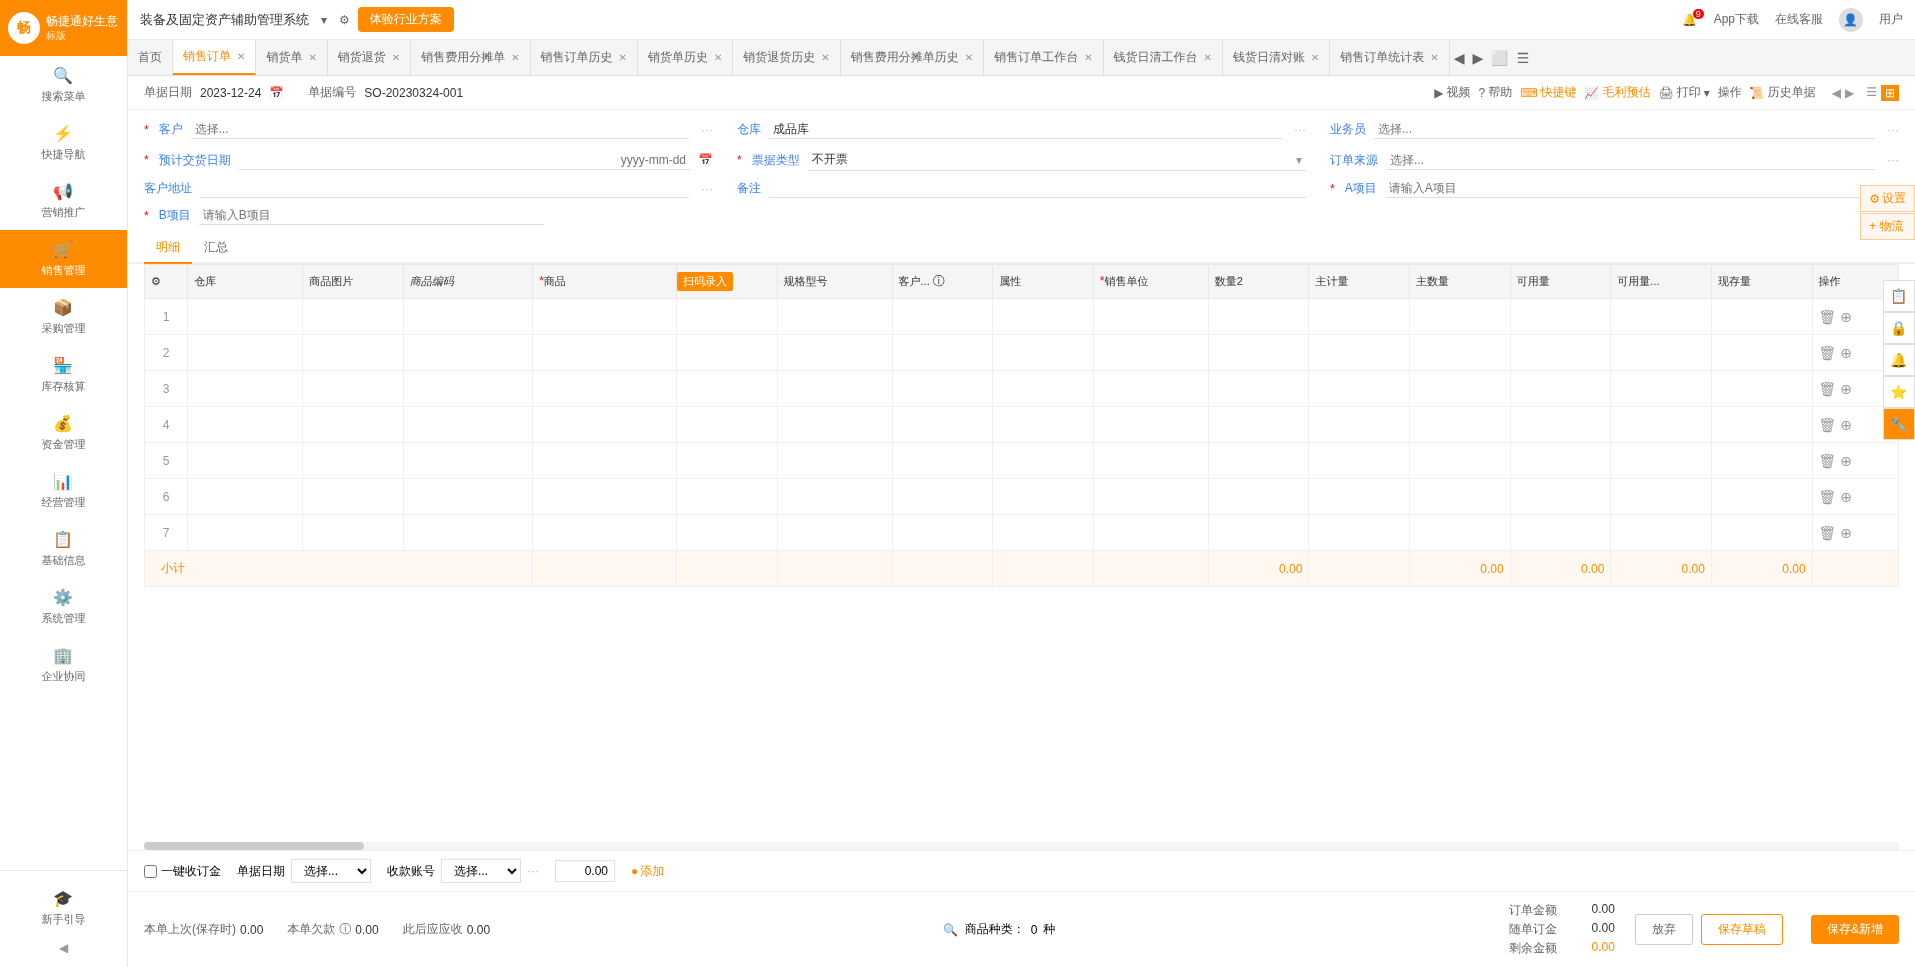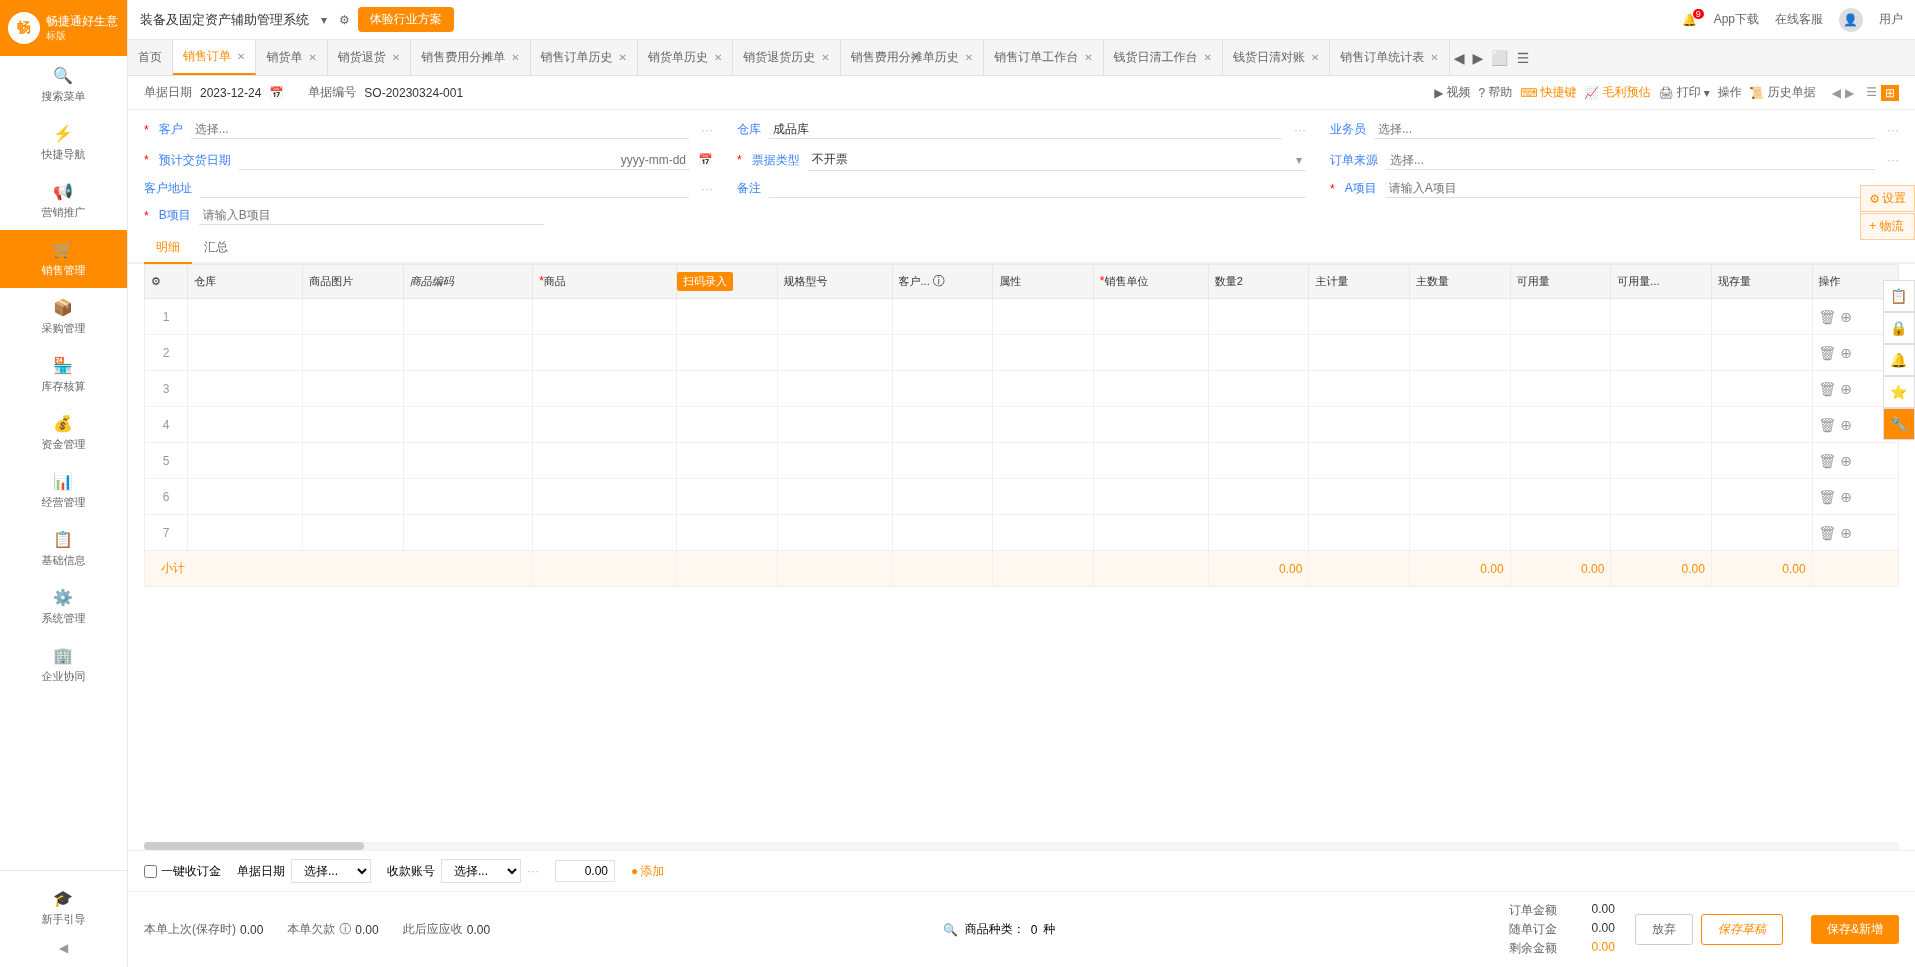--- a/index.html
+++ b/index.html
@@ -78,21 +78,21 @@
 
     
     .footer { padding: 10px 16px; background: #fff; border-top: 1px solid #f0f0f0; display: flex; align-items: center; gap: 24px; flex-shrink: 0; }
     .footer-stat { display: flex; align-items: center; gap: 4px; color: #666; }
     .footer-stat .val { color: #333; }
     .footer-right { margin-left: auto; display: flex; align-items: center; gap: 8px; }
     .order-summary { display: flex; flex-direction: column; gap: 2px; margin-right: 12px; text-align: right; color: #666; }
     .order-summary .row { display: flex; gap: 8px; justify-content: flex-end; }
     .order-summary .amount { color: #333; min-width: 50px; text-align: right; }
     .discard-btn { border: 1px solid #ccc; background: #fff; padding: 6px 16px; border-radius: 3px; cursor: pointer; color: #666; }
-    .save-draft-btn { border: 1px solid #ff8c00; background: #fff; color: #ff8c00; padding: 6px 16px; border-radius: 3px; cursor: pointer; font-style: italic; }
+    .save-draft-btn { border: 1px solid #ff8c00; background: #fff; color: #ff8c00; padding: 6px 16px; border-radius: 3px; cursor: pointer; }
     .save-new-btn { background: #ff8c00; color: #fff; border: none; padding: 6px 16px; border-radius: 3px; cursor: pointer; margin-left: 20px; }
     .side-action-btn { width: 32px; height: 32px; background: #fff; border: 1px solid #e0e0e0; display: flex; align-items: center; justify-content: center; cursor: pointer; color: #666; font-size: 14px; }
 
     .scrollbar-area { height: 8px; background: #f5f5f5; overflow: hidden; margin: 0 16px; }
     .scrollbar-thumb { height: 8px; width: 220px; background: #ccc; border-radius: 4px; }
     .field-row { display: flex; align-items: center; gap: 8px; }
     .f-label { color: #3b82f6; white-space: nowrap; min-width: fit-content; }
     .f-input { flex: 1; border: none; border-bottom: 1px solid #e0e0e0; padding: 2px 4px; color: #999; outline: none; min-width: 0; }
     .f-dots { color: #bbb; margin-left: 4px; cursor: pointer; }
     .f-select { display: flex; align-items: center; flex: 1; border: none; border-bottom: 1px solid #e0e0e0; padding: 2px 4px; cursor: pointer; }

